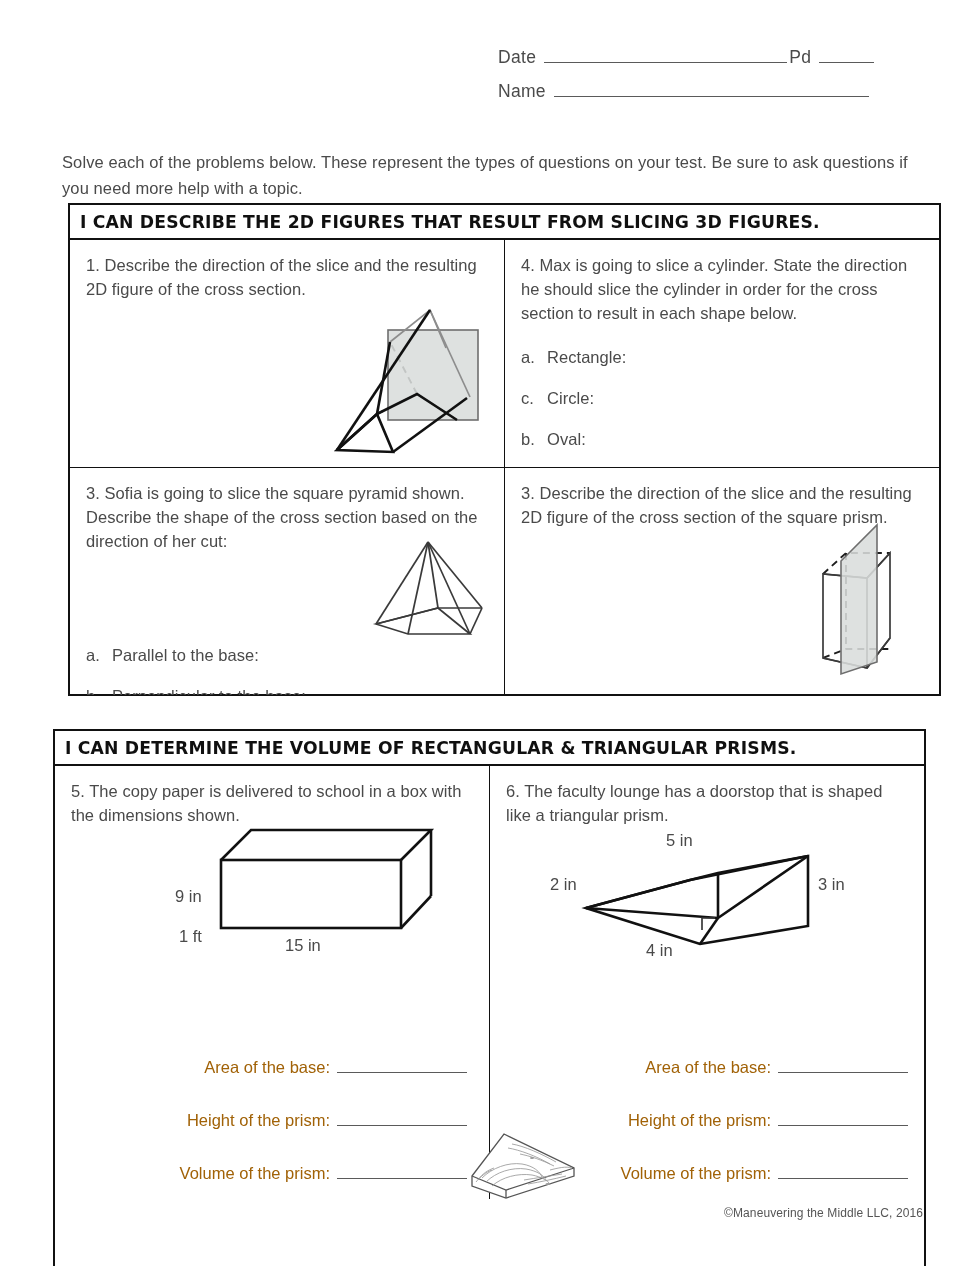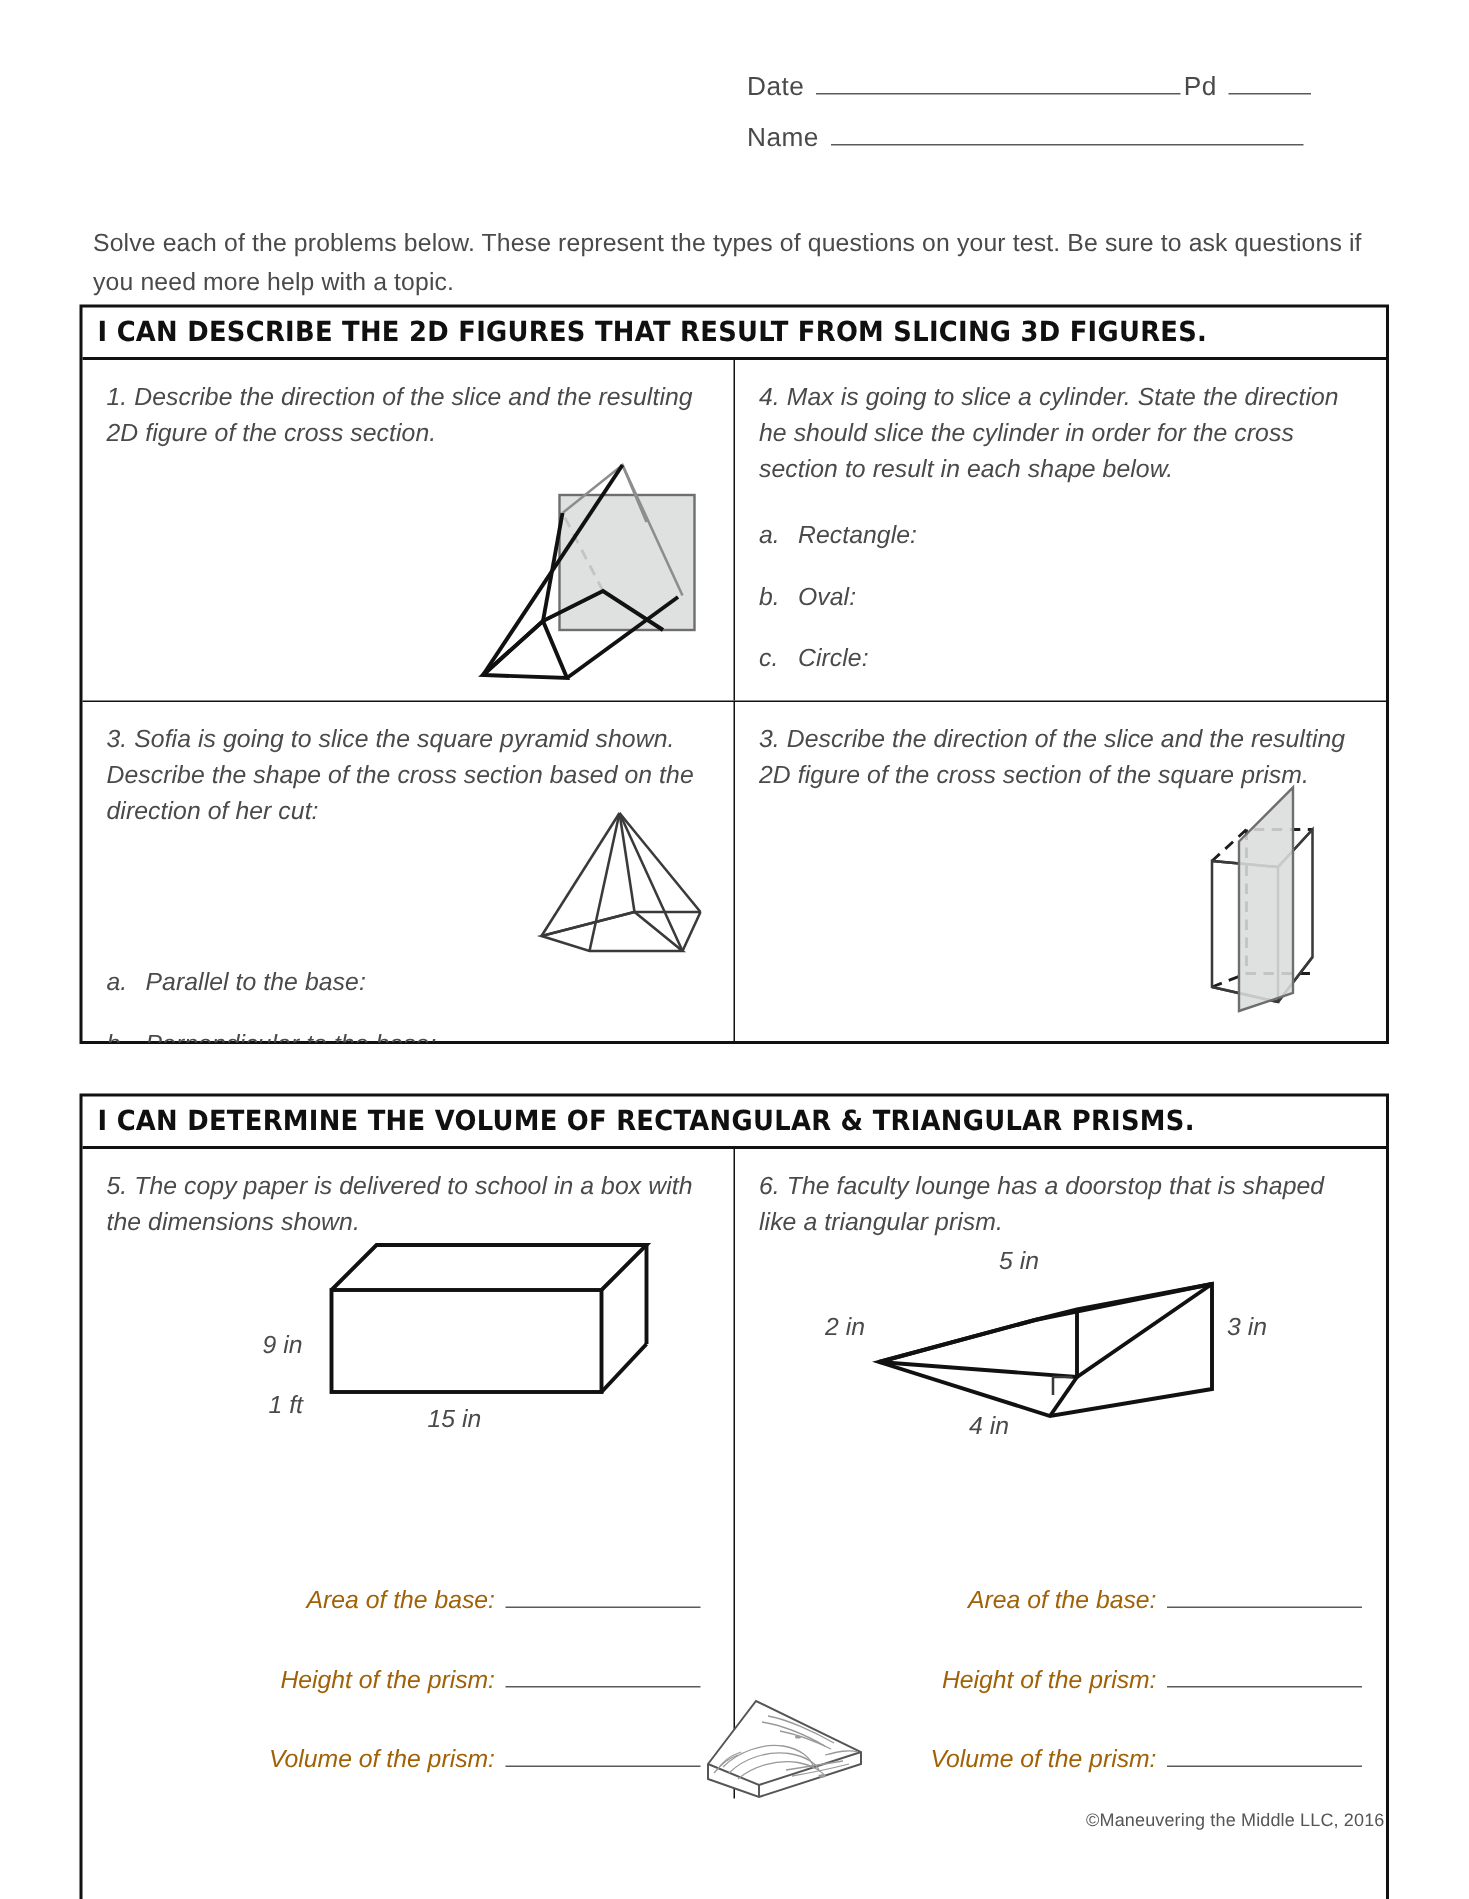--- a/index.html
+++ b/index.html
@@ -92,21 +92,21 @@
   }
 
   
   .sheet-table {
     position: absolute;
     border: 2.6px solid #111;
     box-sizing: border-box;
     background: #fff;
   }
   #table-1 {
-    left: 53px;
+    left: 68px;
     top: 203px;
     width: 873px;
     height: 493px;
   }
   #table-2 {
     left: 53px;
     top: 729px;
     width: 873px;
     height: 611px;
   }
@@ -124,21 +124,20 @@
     font-weight: bold;
     color: #101010;
     letter-spacing: 0.2px;
     transform: scaleX(0.93);
     transform-origin: left center;
     white-space: nowrap;
   }
   .grid-row {
     display: flex;
     box-sizing: border-box;
-    font-style: italic;
   }
   #t1-row-1 { height: 228px; border-bottom: 1.6px solid #111; }
   #t1-row-2 { height: 227px; }
   #t2-row-1 { height: 433px; }
 
   .cell {
     box-sizing: border-box;
     position: relative;
     padding: 14px 16px 0 16px;
     overflow: hidden;
@@ -274,24 +273,24 @@
       </div>
     </div>
 
     <div class="cell cell-right">
       <p class="q-text">4. Max is going to slice a cylinder. State the direction he should slice the cylinder in order for the cross section to result in each shape below.</p>
 
       <div class="sub-item">
         <span class="sub-letter">a.</span><span>Rectangle:</span>
       </div>
       <div class="sub-item">
+        <span class="sub-letter">c.</span><span>Circle:</span>
+      </div>
+      <div class="sub-item">
         <span class="sub-letter">b.</span><span>Oval:</span>
-      </div>
-      <div class="sub-item">
-        <span class="sub-letter">c.</span><span>Circle:</span>
       </div>
     </div>
   </div>
 
   <div class="grid-row" id="t1-row-2">
 
     <div class="cell cell-left">
       <p class="q-text">3. Sofia is going to slice the square pyramid shown. Describe the shape of the cross section based on the direction of her cut:</p>
 
       <div class="fig" id="fig-q3">

